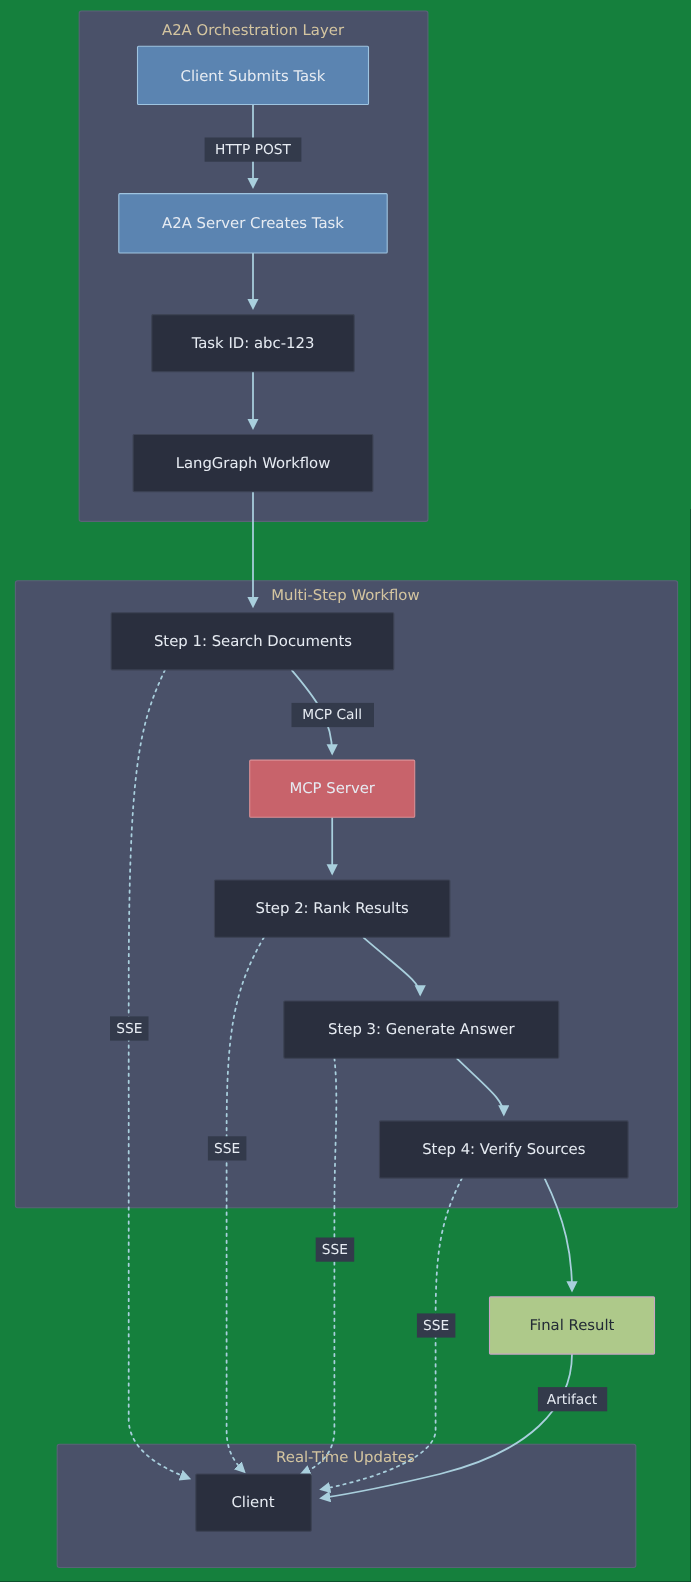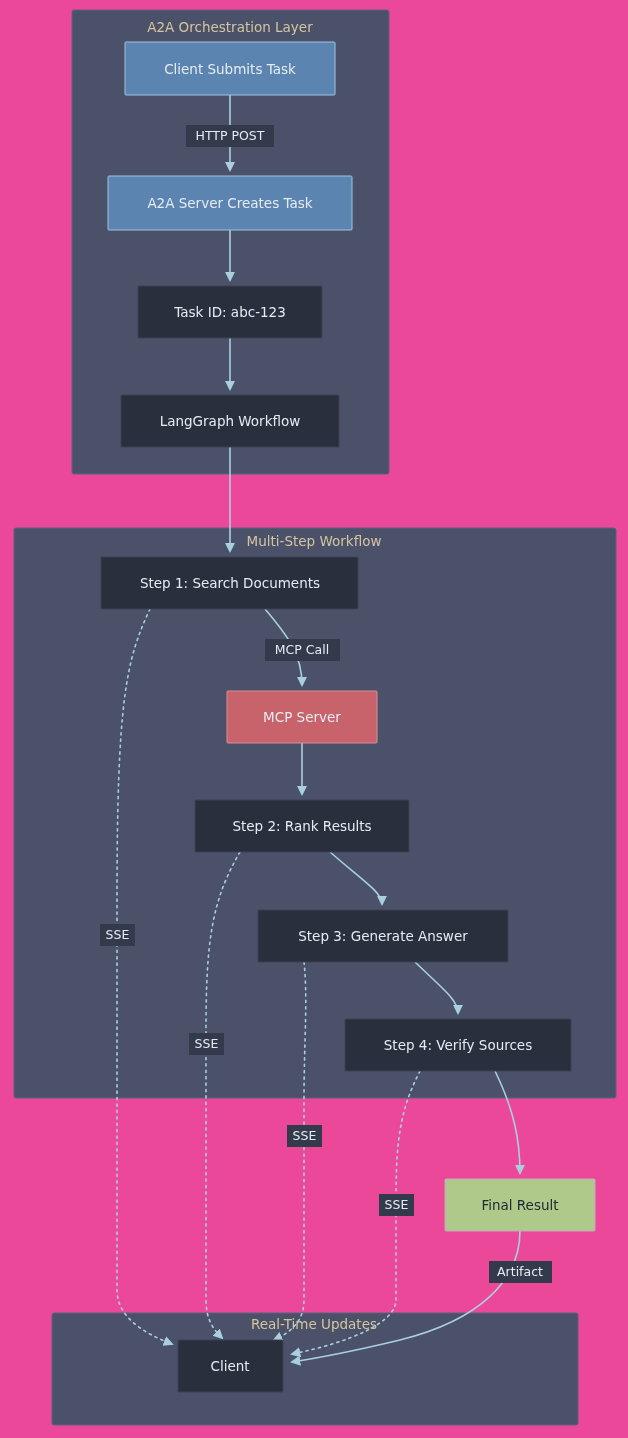--- a/index.html
+++ b/index.html
@@ -7,21 +7,21 @@
     padding: 0;
     background: #050a17;
   }
   body {
     font-family: "DejaVu Sans", "Liberation Sans", sans-serif;
   }
   #diagram-root {
     position: relative;
     width: 628px;
     height: 1438px;
-    background: #ec4899;
+    background: #15803d;
     overflow: hidden;
   }
   svg.flow {
     position: absolute;
     top: 0; left: 0;
     width: 628px;
     height: 1438px;
   }
   .cluster-rect {
     fill: #4a5169;

